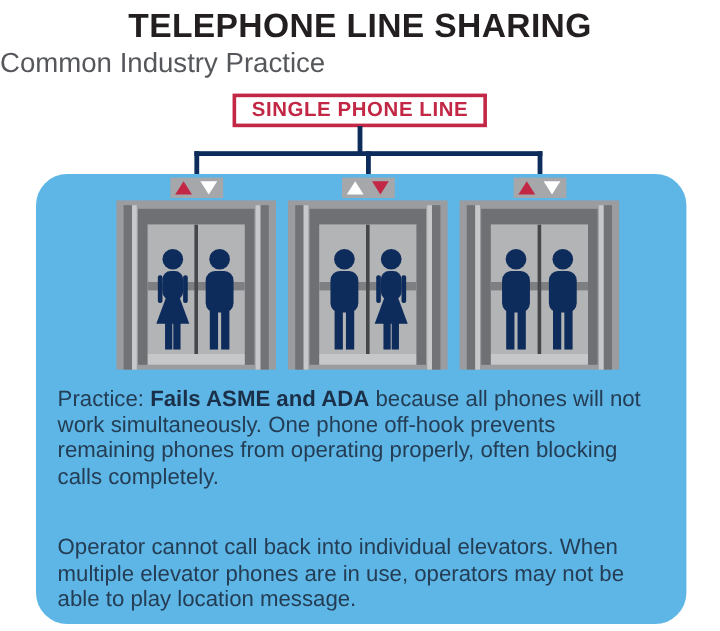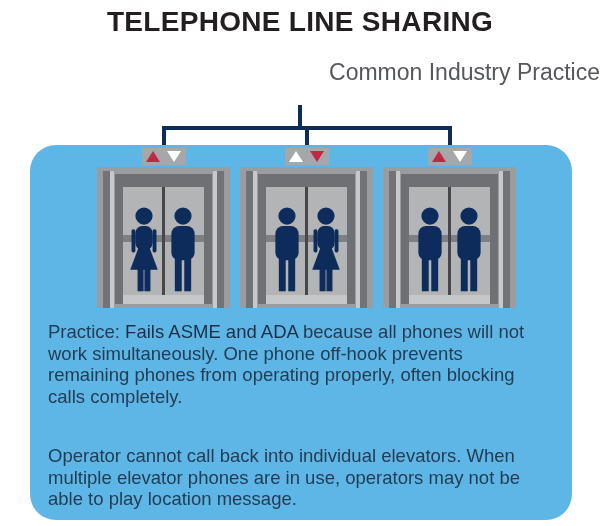--- a/index.html
+++ b/index.html
@@ -1,22 +1,22 @@
 <!DOCTYPE html>
 <html><head>
 <meta charset="utf-8">
 <style>
   * { margin:0; padding:0; box-sizing:border-box; }
   body { background:#ffffff; font-family:"Liberation Sans", sans-serif; }
   .page { position:relative; width:600px; height:526px; background:#ffffff; overflow:hidden; }
 
   .title { position:absolute; top:6px; left:0; width:100%; text-align:center;
            font-size:28px; font-weight:700; letter-spacing:0.3px; color:#231f20; }
-  .subtitle { position:absolute; top:39px; left:0; width:100%; text-align:right;
-              font-size:23px; font-weight:400; color:#55575a;margin-top:20px; }
+  .subtitle { position:absolute; top:39px; left:0; width:100%; text-align:left;
+              font-size:23px; font-weight:400; color:#55575a; }
 
   .phone-line-box { position:absolute; top:78px; left:50%; transform:translateX(-50%);
                     height:28px; border:3px solid #c22746; background:#ffffff;
                     padding:0 13px; display:flex; align-items:center; }
   .phone-line-box span { font-size:17px; font-weight:700; letter-spacing:0.5px; color:#c22746; white-space:nowrap; }
 
   .conn { position:absolute; background:#0d2b5b; }
   .stem   { left:298px; top:105px; width:4px;  height:24px; }
   .bus    { left:162px; top:126px; width:290px; height:4px; }
   .drop1  { left:162px; top:126px; width:4px;  height:26px; }
@@ -55,30 +55,33 @@
   .occupants { position:absolute; inset:0; }
   .person { position:absolute; bottom:2px; width:36px; height:86px; }
   .person.p0 { left:3px; } .person.p1 { right:3px; }
   .person svg { width:100%; height:100%; display:block; }
   .person svg * { fill:#0d2b5b; }
 
   .panel-text { position:absolute; left:18px; color:#243d55; font-size:18.5px;
                 line-height:21.5px; white-space:pre; }
   .problem-text  { top:176px; }
   .operator-text { top:300px; }
-  .panel-text b { font-weight:400; color:#1b3048; }
+  .panel-text b { font-weight:700; color:#1b3048; }
 </style>
 </head>
 <body>
 
 <div class="page">
 
   <div class="title">TELEPHONE LINE SHARING</div>
   <div class="subtitle">Common Industry Practice</div>
 
+  <div class="phone-line-box">
+    <span>SINGLE PHONE LINE</span>
+  </div>
 
   <div class="conn stem"></div>
   <div class="conn bus"></div>
   <div class="conn drop1"></div>
   <div class="conn drop2"></div>
   <div class="conn drop3"></div>
 
   <div class="blue-panel">
     <div class="elevator-strip">
   <div class="elevator-unit">

